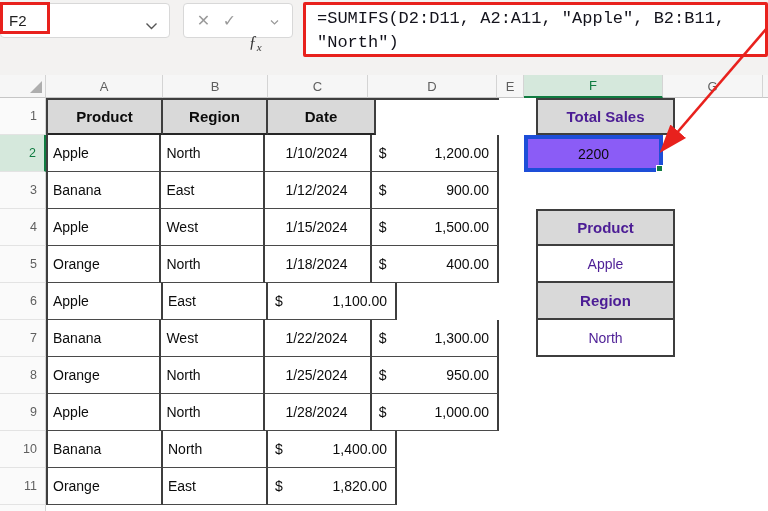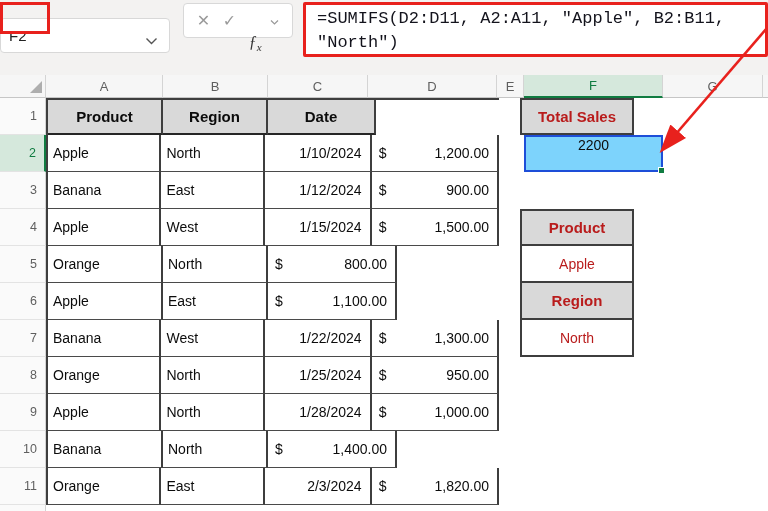--- a/index.html
+++ b/index.html
@@ -7,21 +7,21 @@
   body {
     font-family:"Liberation Sans", sans-serif;
     background:#ffffff; position:relative; overflow:hidden;
     -webkit-font-smoothing:antialiased;
   }
   .page { position:absolute; inset:0; width:768px; height:511px; }
 
   
   .topbar { position:absolute; left:0; top:0; width:768px; height:75px; background:#f3f2f1; }
   .namebox {
-    position:absolute; left:0; top:18px; width:170px; height:35px;
+    position:absolute; left:0; top:3px; width:170px; height:35px;
     background:#fff; border:1px solid #d8d8d8; border-radius:4px;
     display:flex; align-items:center; padding-left:8px;
     font-size:15px; color:#222;
   }
   .namebox .chev { position:absolute; right:11px; top:13px; }
   .name-highlight {
     position:absolute; left:0; top:2px; width:50px; height:32px;
     border:3px solid #e8211d; z-index:5; pointer-events:none;
   }
   .fxgroup {
@@ -81,36 +81,36 @@
   .tcell {
     border-right:2px solid #3e3e3e; border-bottom:1px solid #4a4a4a;
     display:flex; align-items:center; background:#fff; overflow:hidden;
   }
   .thead .tcell {
     background:#d9d9d9; font-weight:bold; font-size:15px;
     justify-content:center; border-bottom:2px solid #262626;
   }
   .w-prod { width:115px; } .w-reg { width:105px; } .w-date { width:108px; } .w-sales { width:129px; }
   .c-left { padding-left:5px; justify-content:flex-start; }
-  .c-right { padding-right:8px; justify-content:flex-end; }
+  .c-right { padding-right:22px; justify-content:flex-end; }
   .c-money { padding:0 8px 0 7px; justify-content:space-between; }
 
   
   .fbox {
-    position:absolute; left:520px; width:114px; height:37px;
+    position:absolute; left:536px; width:139px; height:37px;
     border:2px solid #3e3e3e; background:#fff;
     display:flex; align-items:center; justify-content:center;
-    font-size:14px; color:#b91c1c;
+    font-size:14px; color:#4c1d95;
   }
   .fbox.hdr { background:#d9d9d9; font-weight:bold; font-size:15px; }
   .fbox.noTop { border-top:none; }
   .selcell {
     position:absolute; left:524px; top:60px; width:139px; height:37px;
-    border:2px solid #1d4ed8; background:#7dd3fc; z-index:10;
-    display:flex; justify-content:center; font-size:14px; color:#0c0c0c;
+    border:4px solid #1d4ed8; background:#8b5cf6; z-index:10;
+    display:flex; align-items:center; justify-content:center; font-size:14px; color:#0c0c0c;
   }
   .fill-handle {
     position:absolute; right:-4px; bottom:-4px; width:7px; height:7px;
     background:#107c41; border:1px solid #fff;
   }
 </style>
 </head>
 <body>
 
 <div class="page">
@@ -203,23 +203,24 @@
         <div class="tcell w-reg c-left">West</div>
         <div class="tcell w-date c-right">1/15/2024</div>
         <div class="tcell w-sales c-money">
             <span>$</span>
             <span>1,500.00</span>
           </div>
       </div>
       <div class="trow">
         <div class="tcell w-prod c-left">Orange</div>
         <div class="tcell w-reg c-left">North</div>
-        <div class="tcell w-sales c-money">
-            <span>$</span>
-            <span>800.00</span>
+        <div class="tcell w-date c-right">1/18/2024</div>
+        <div class="tcell w-sales c-money">
+            <span>$</span>
+            <span>400.00</span>
           </div>
       </div>
       <div class="trow">
         <div class="tcell w-prod c-left">Apple</div>
         <div class="tcell w-reg c-left">East</div>
         <div class="tcell w-sales c-money">
             <span>$</span>
             <span>1,100.00</span>
           </div>
       </div>
@@ -254,21 +255,20 @@
         <div class="tcell w-prod c-left">Banana</div>
         <div class="tcell w-reg c-left">North</div>
         <div class="tcell w-sales c-money">
             <span>$</span>
             <span>1,400.00</span>
           </div>
       </div>
       <div class="trow">
         <div class="tcell w-prod c-left">Orange</div>
         <div class="tcell w-reg c-left">East</div>
-        <div class="tcell w-date c-right">2/3/2024</div>
         <div class="tcell w-sales c-money">
             <span>$</span>
             <span>1,820.00</span>
           </div>
       </div>
     </div>
 
     <div class="fbox hdr" style="top:23px">Total Sales</div>
 
     <div class="selcell">

